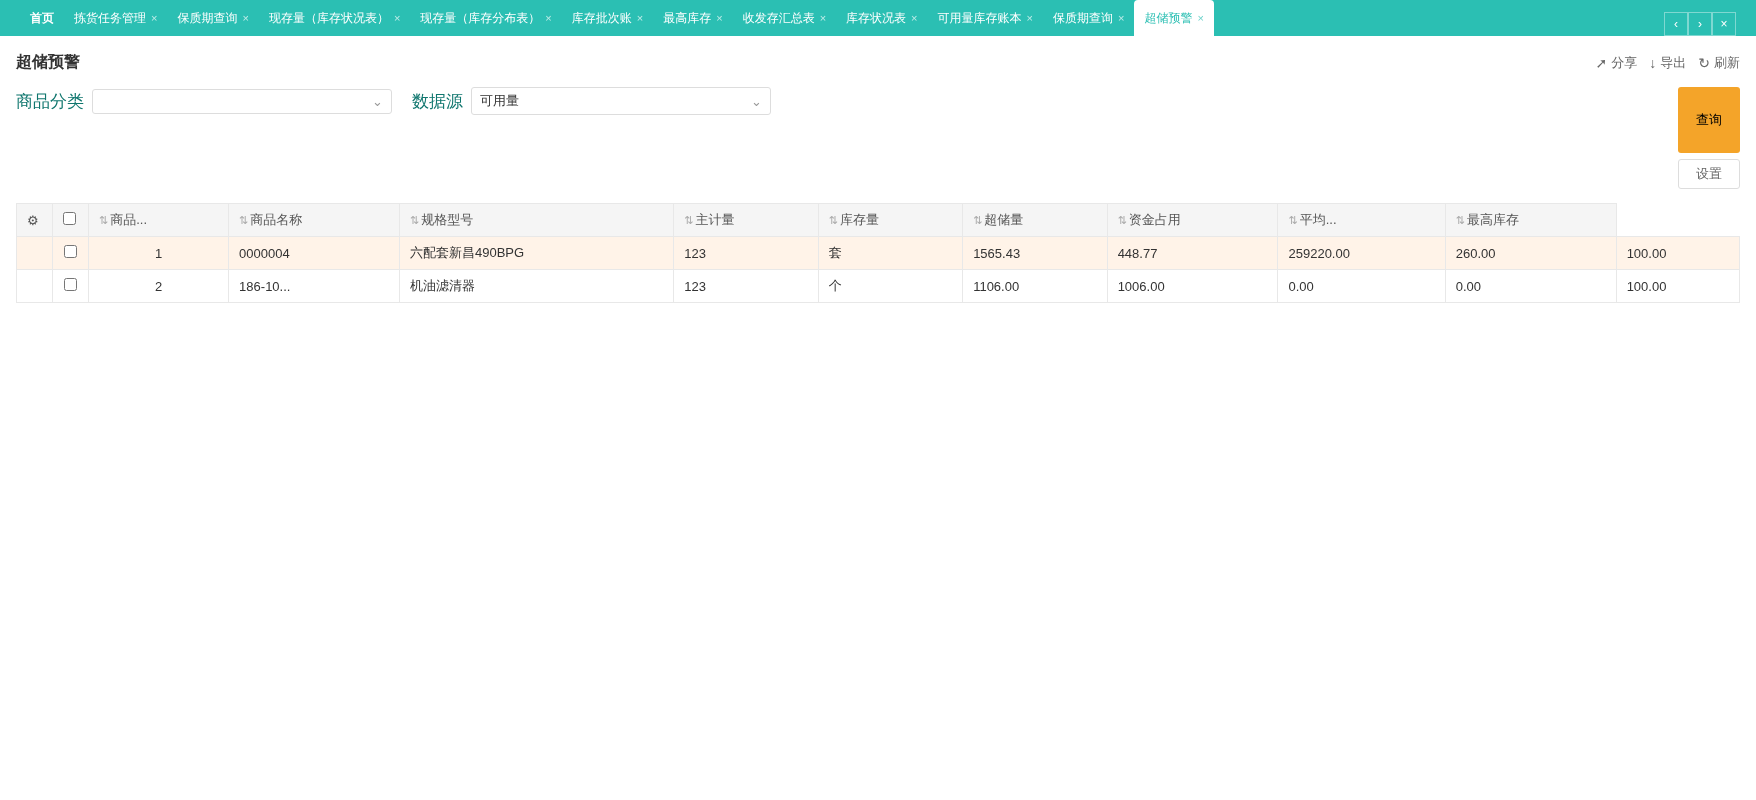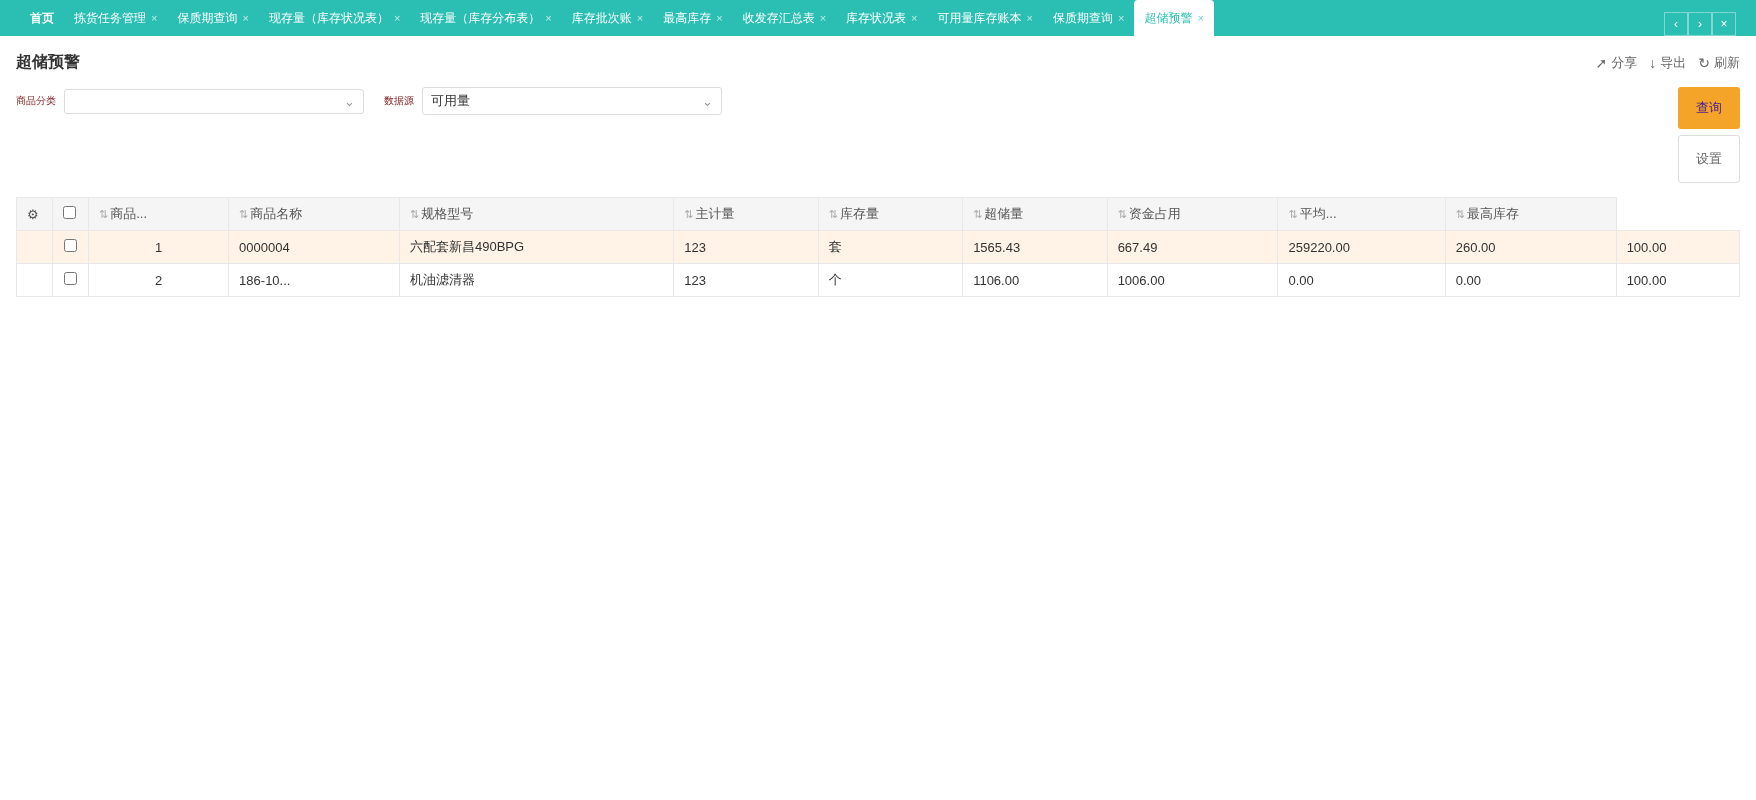--- a/index.html
+++ b/index.html
@@ -91,56 +91,56 @@
       align-items: center;
       gap: 20px;
       margin-bottom: 10px;
     }
     .filter-item {
       display: flex;
       align-items: center;
       gap: 8px;
     }
     .filter-label {
-      color: #7f1d1d;
-      font-size: 10px;
+      color: #0f766e;
+      font-size: 17px;
       white-space: nowrap;
     }
     .filter-select {
       display: flex;
       align-items: center;
       border: 1px solid #ddd;
       border-radius: 3px;
       padding: 4px 8px;
       min-width: 200px;
       background: #fff;
       cursor: pointer;
       font-size: 13px;
       color: #333;
       justify-content: space-between;
     }
     .filter-select .chevron { color: #999; margin-left: 4px; }
     .filter-select-wide { min-width: 300px; }
 
     .btn-query {
       background: #f4a429;
-      color: #4c1d95;
+      color: #000000;
       border: none;
       border-radius: 3px;
-      padding: 12px 18px;
+      padding: 24px 18px;
       font-size: 13px;
       cursor: pointer;
       margin-left: auto;
     }
     .btn-settings {
       background: #fff;
       color: #666;
       border: 1px solid #ddd;
       border-radius: 3px;
-      padding: 14px 14px;
+      padding: 5px 14px;
       font-size: 13px;
       cursor: pointer;
     }
 
     .filter-actions {
       display: flex;
       flex-direction: column;
       gap: 6px;
       margin-left: auto;
     }
@@ -320,21 +320,21 @@
     <tbody id="table-body">
     <tr>
           <td style="text-align: center; color: rgb(102, 102, 102);"></td>
           <td style="text-align: center;"><input type="checkbox" style=""></td>
           <td style="text-align: center;">1</td>
           <td>0000004</td>
           <td>六配套新昌490BPG</td>
           <td>123</td>
           <td>套</td>
           <td>1565.43</td>
-          <td>667.49</td>
+          <td>448.77</td>
           <td>259220.00</td>
           <td>260.00</td>
           <td>100.00</td>
         </tr>
         <tr>
           <td style="text-align: center; color: rgb(102, 102, 102);"></td>
           <td style="text-align: center;"><input type="checkbox" style=""></td>
           <td style="text-align: center;">2</td>
           <td>186-10...</td>
           <td>机油滤清器</td>

